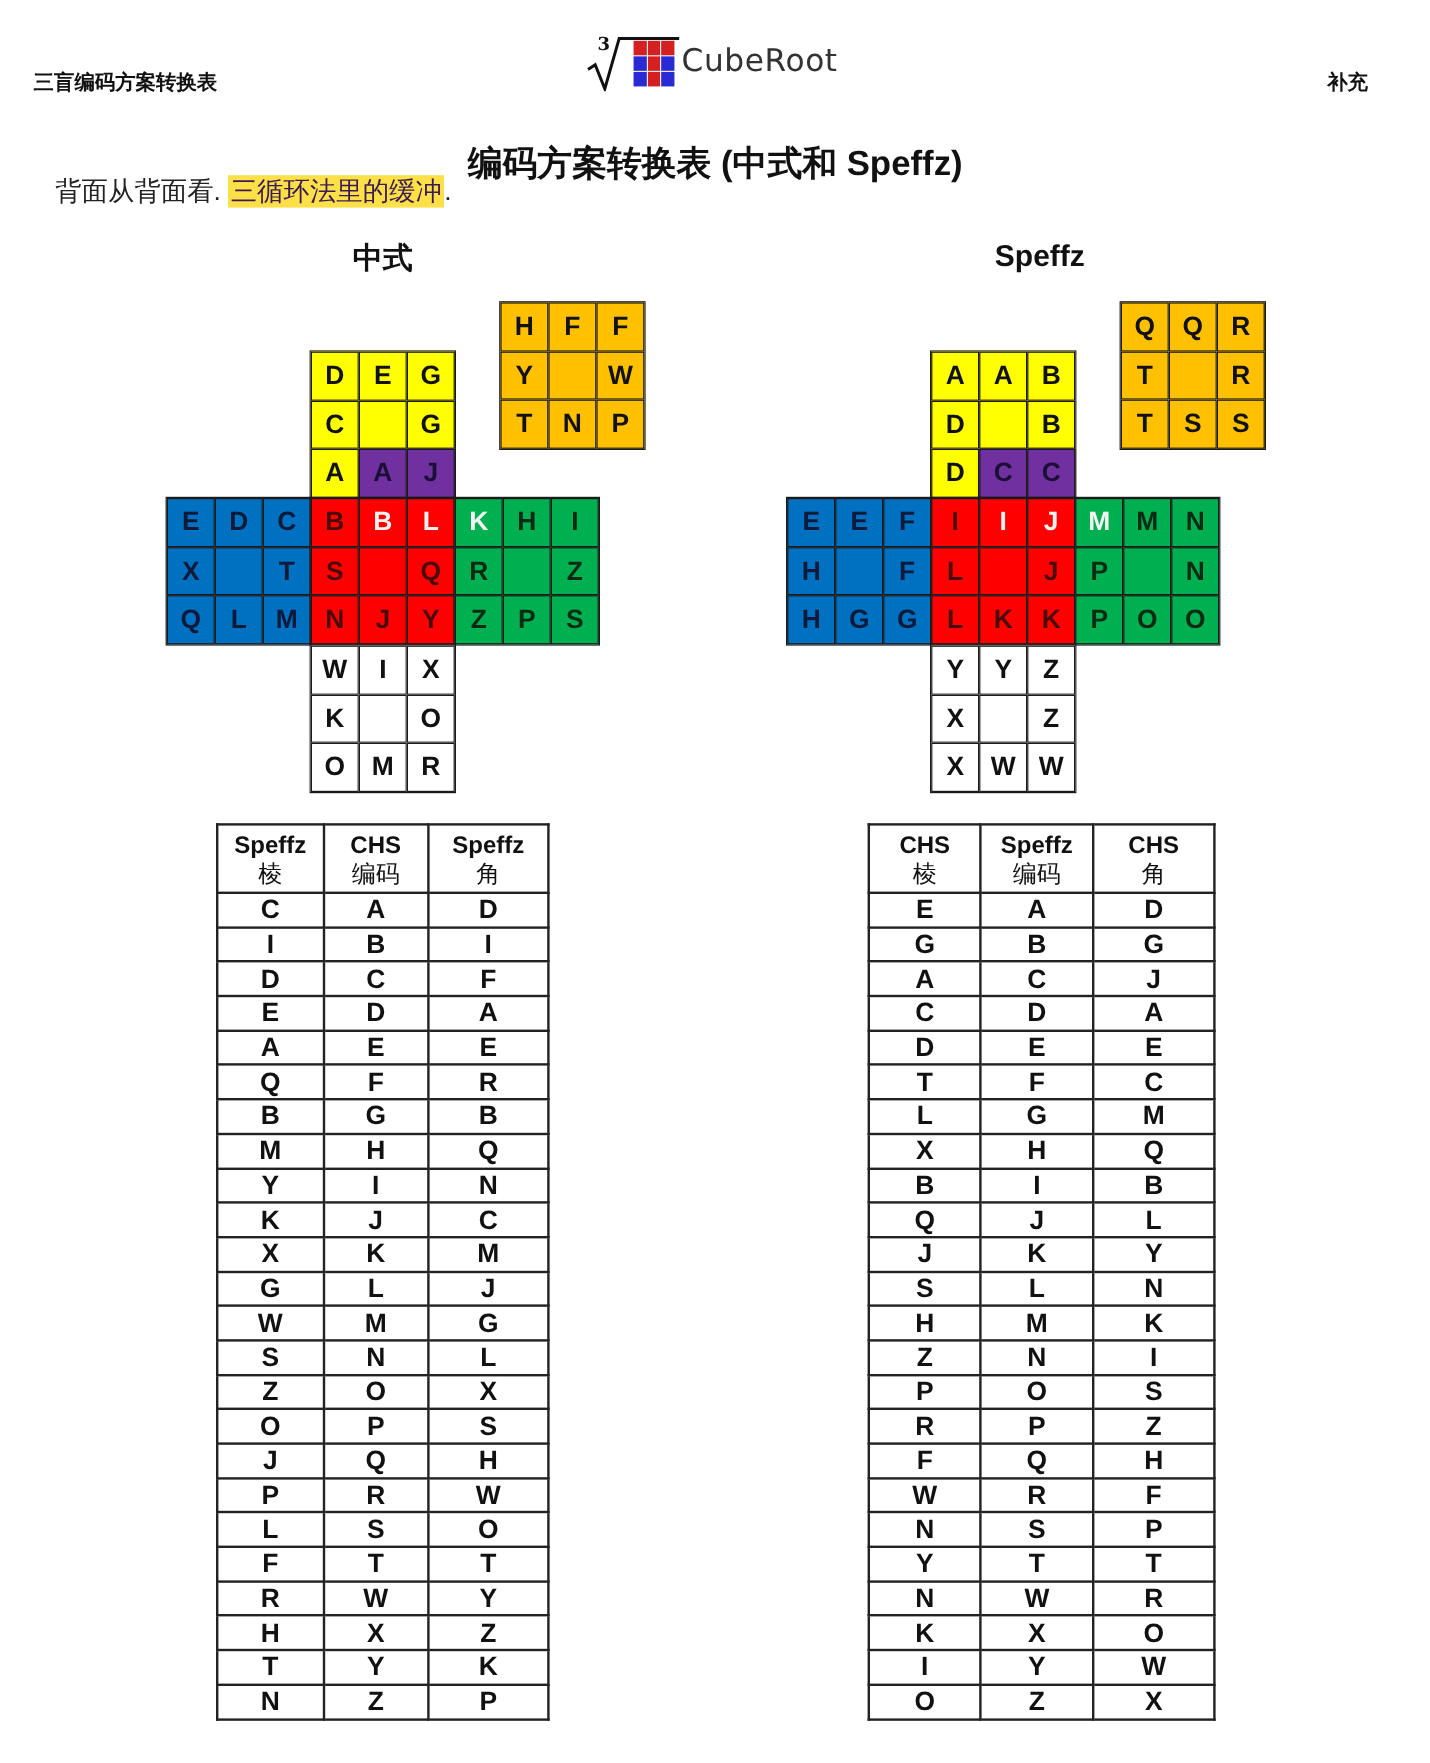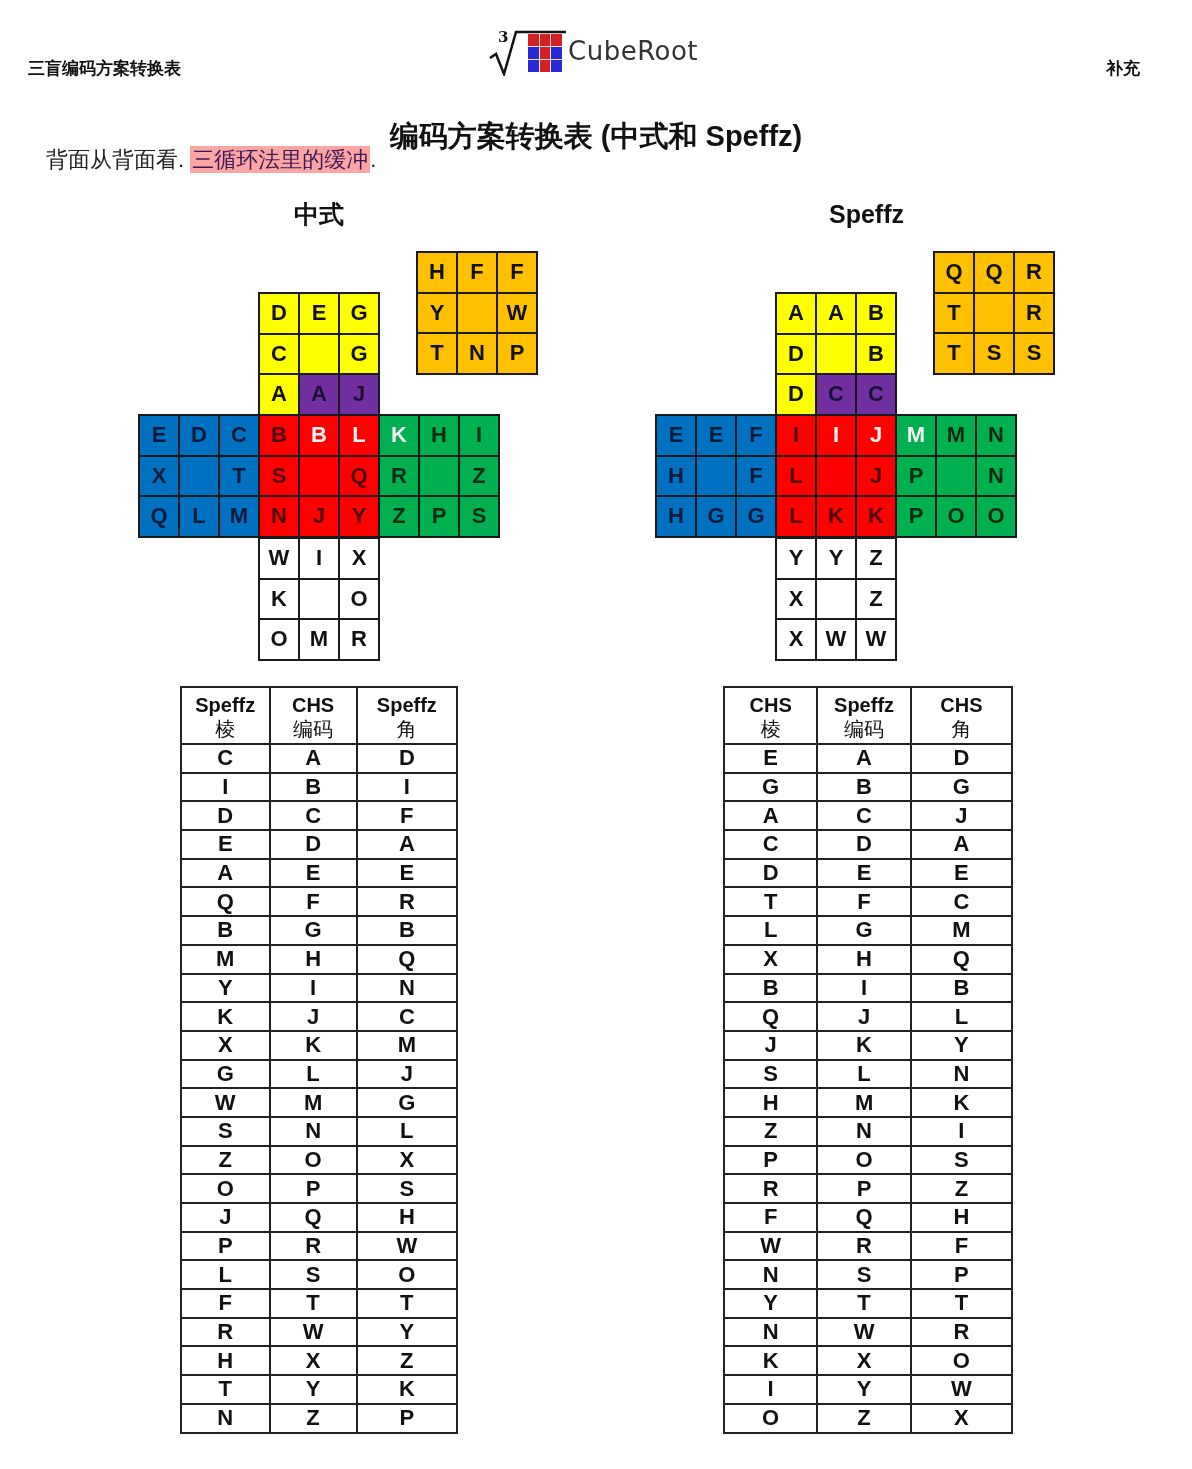--- a/index.html
+++ b/index.html
@@ -12,21 +12,21 @@
   .logo { position: absolute; left: 488px; top: 28px; width: 220px; height: 48px; }
   .logo .root-idx { position: absolute; left: 10px; top: 0px; font-family: "DejaVu Serif", serif; font-size: 15px; font-weight: bold; }
   .logo svg.radical { position: absolute; left: 0; top: 0; }
   .logo .cubegrid { position: absolute; left: 40px; top: 6px; width: 34px; height: 38px; display: grid; grid-template-columns: repeat(3, 1fr); grid-template-rows: repeat(3, 1fr); gap: 1px; background: #e8e8e8; }
   .logo .cubegrid span { display: block; }
   .logo .brand { position: absolute; left: 80px; top: 8px; font-size: 26px; color: #333; letter-spacing: 0.5px; font-family: "DejaVu Sans", sans-serif; }
 
   .title { position: absolute; left: 0; width: 1192px; top: 82px; text-align: center; font-size: 29px; font-weight: bold; margin-top: 35px; }
 
   .note { position: absolute; left: 46px; top: 145px; font-size: 22px; color: #222; white-space: nowrap; }
-  .note .hl { background: #fca5a5; color: #3a1a55; padding: 1px 2px; }
+  .note .hl { background: #fde047; color: #3a1a55; padding: 1px 2px; }
 
   .section-title { position: absolute; font-size: 25px; font-weight: bold; }
 
   .cube { position: absolute; }
   .face { position: absolute; display: grid; grid-template-columns: repeat(3, 40px); grid-template-rows: repeat(3, 40.5px); border: 1.5px solid #1a1a1a; }
   .cell { border: 1px solid #1a1a1a; display: flex; align-items: center; justify-content: center; font-size: 22px; font-weight: bold; color: #111; }
   .cell.lite { color: #f2f2f2; }
   .cell.dark { color: #4a0a0a; }
   .cell.navy { color: #0d1a3a; }
   .cell.purp { color: #1b0f35; }

